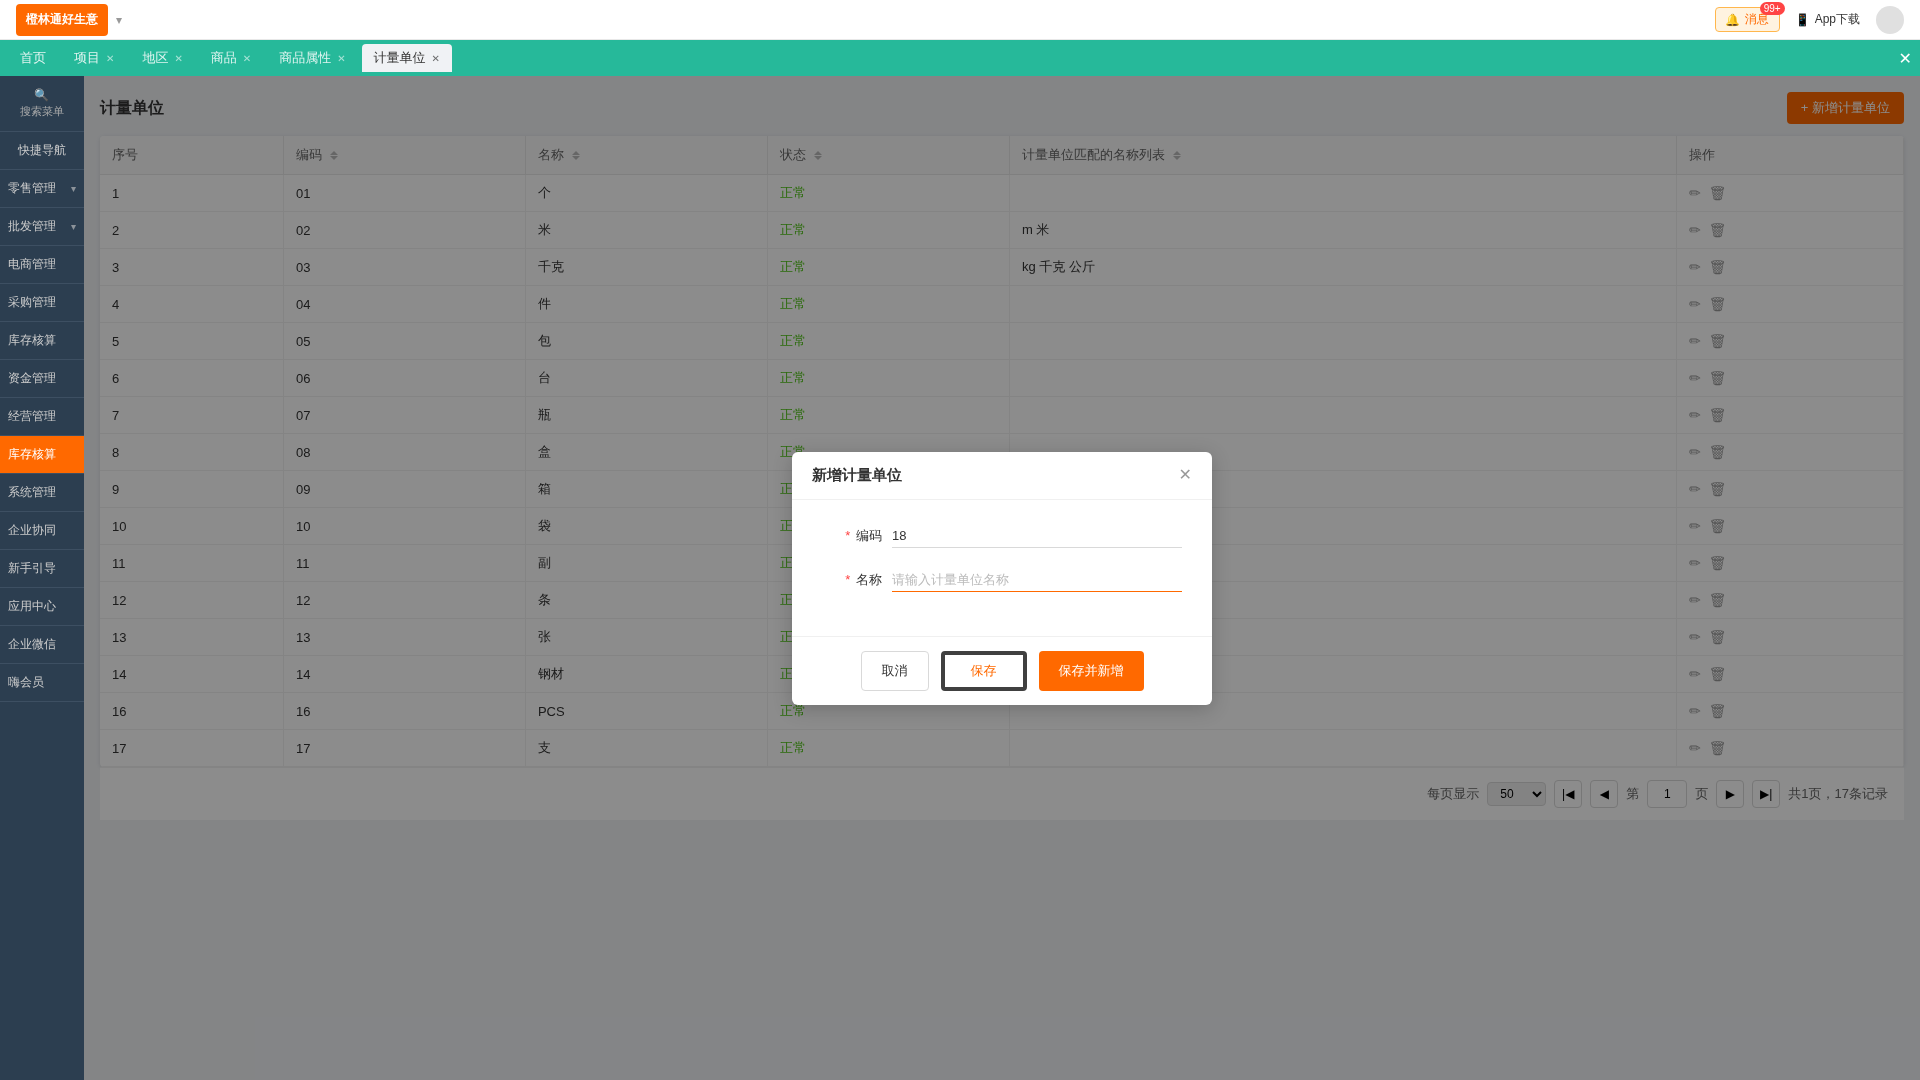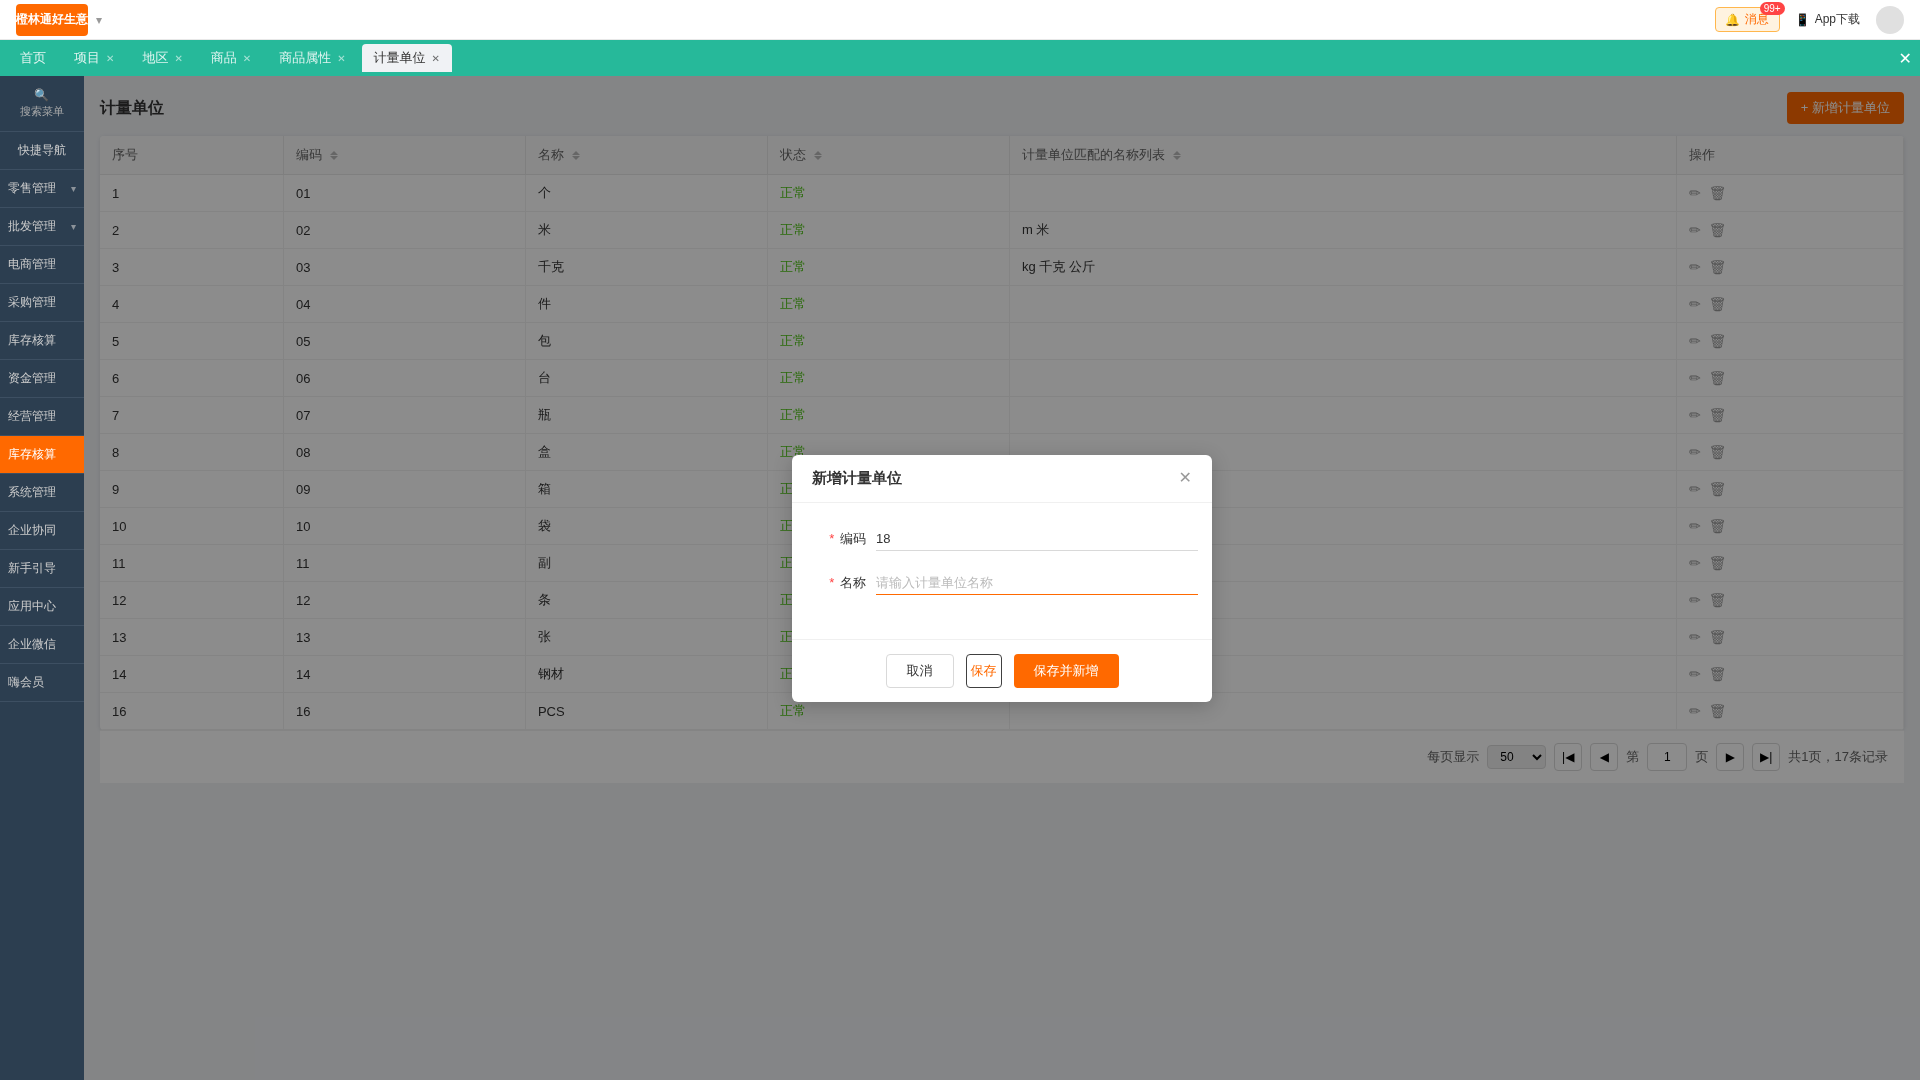--- a/index.html
+++ b/index.html
@@ -14,21 +14,21 @@
       padding: 0 16px;
       border-bottom: 1px solid #e8e8e8;
       justify-content: space-between;
     }
     .logo-area {
       display: flex;
       align-items: center;
       gap: 8px;
     }
     .logo-box {
-      width: 72px;
+      width: 92px;
       height: 32px;
       background: #ff6900;
       border-radius: 4px;
       display: flex;
       align-items: center;
       justify-content: center;
       color: white;
       font-size: 12px;
       font-weight: bold;
     }
@@ -304,21 +304,21 @@
     }
     .modal-close {
       background: none;
       border: none;
       cursor: pointer;
       font-size: 16px;
       color: #999;
       line-height: 1;
     }
     .modal-body {
-      padding: 24px 14px;
+      padding: 24px 30px;
     }
     .form-row {
       display: flex;
       align-items: center;
       margin-bottom: 20px;
     }
     .form-label {
       width: 60px;
       text-align: right;
       font-size: 13px;
@@ -355,24 +355,24 @@
     .btn-cancel {
       border: 1px solid #d9d9d9;
       background: white;
       border-radius: 4px;
       padding: 7px 20px;
       font-size: 13px;
       cursor: pointer;
       color: #333;
     }
     .btn-save {
-      border: 1px solid #404040;
+      border: 4px solid #404040;
       background: white;
       border-radius: 4px;
-      padding: 7px 4px;
+      padding: 7px 26px;
       font-size: 13px;
       cursor: pointer;
       color: #ff6900;
     }
     .btn-save-add {
       background: #ff6900;
       border: none;
       border-radius: 4px;
       padding: 7px 20px;
       font-size: 13px;
@@ -741,20 +741,33 @@
     <td>PCS</td>
     <td><span class="status-normal">正常</span></td>
     <td></td>
     <td>
       <div class="action-btns">
         <button class="action-btn">✏</button>
         <button class="action-btn">🗑</button>
       </div>
     </td>
   </tr>
+          <tr>
+    <td>17</td>
+    <td>17</td>
+    <td>支</td>
+    <td><span class="status-normal">正常</span></td>
+    <td></td>
+    <td>
+      <div class="action-btns">
+        <button class="action-btn">✏</button>
+        <button class="action-btn">🗑</button>
+      </div>
+    </td>
+  </tr>
         </tbody>
     </table>
 
     <div class="pagination-bar">
       <span>每页显示</span>
       <select class="page-size-select">
         <option>50</option>
         <option>100</option>
       </select>
       <button class="page-btn">|◀</button>

